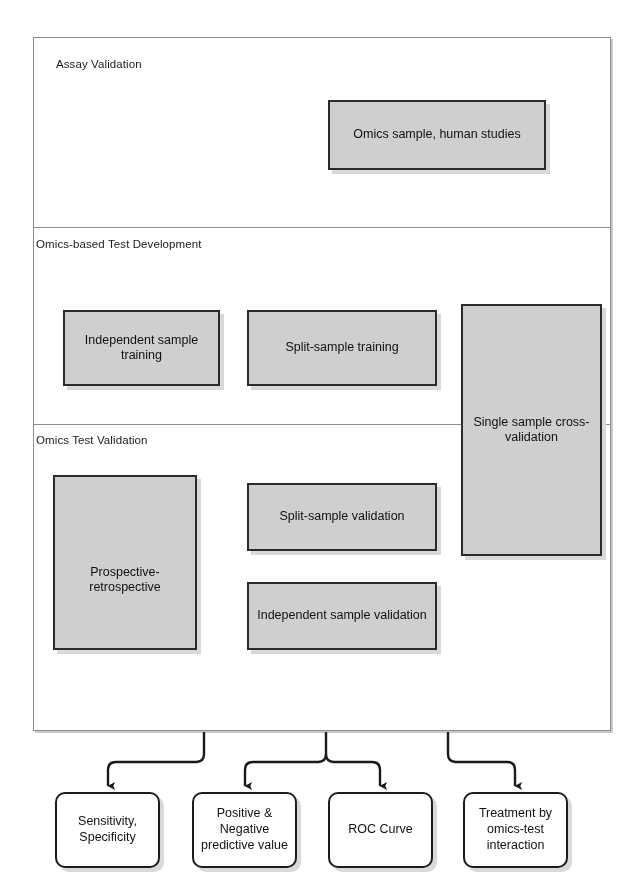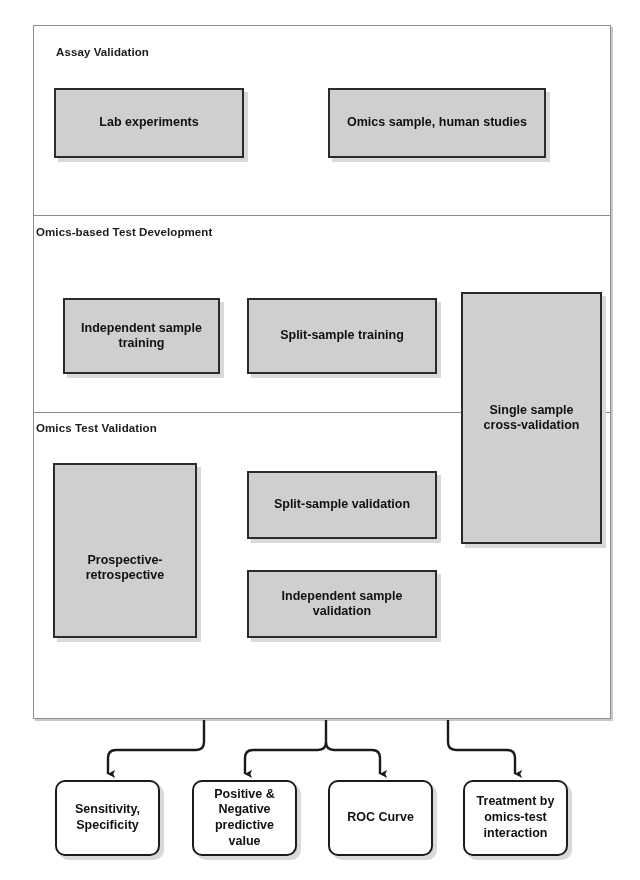--- a/index.html
+++ b/index.html
@@ -10,24 +10,23 @@
   body {
     width: 640px;
     height: 880px;
     position: relative;
     font-family: "Liberation Sans", "DejaVu Sans", sans-serif;
     overflow: hidden;
   }
 
   #stage {
     position: absolute;
-    left: 0; top: 0;
+    left: 0; top: 12px;
     width: 640px;
     height: 768px;
-    font-weight: bold;
   }
 
   
   .outer-frame {
     position: absolute;
     left: 33px;
     top: 25px;
     width: 578px;
     height: 694px;
     border: 1px solid #8d8d8d;
@@ -124,21 +123,20 @@
 
   <div class="outer-frame"></div>
 
   <div class="divider d1"></div>
   <div class="divider d2"></div>
 
   <div class="section-label lbl-assay">Assay Validation</div>
   <div class="section-label lbl-dev">Omics-based Test Development</div>
   <div class="section-label lbl-val">Omics Test Validation</div>
 
-  <div class="gbox b-lab">Lab experiments</div>
 
   <div class="gbox b-small">Omics sample, human studies</div>
 
   <div class="gbox b-indtrain">Independent sample training</div>
 
   <div class="gbox b-splittrain">Split-sample training</div>
 
   <div class="gbox b-single">Single sample cross-validation</div>
 
   <div class="gbox b-prospect">Prospective-retrospective</div>

